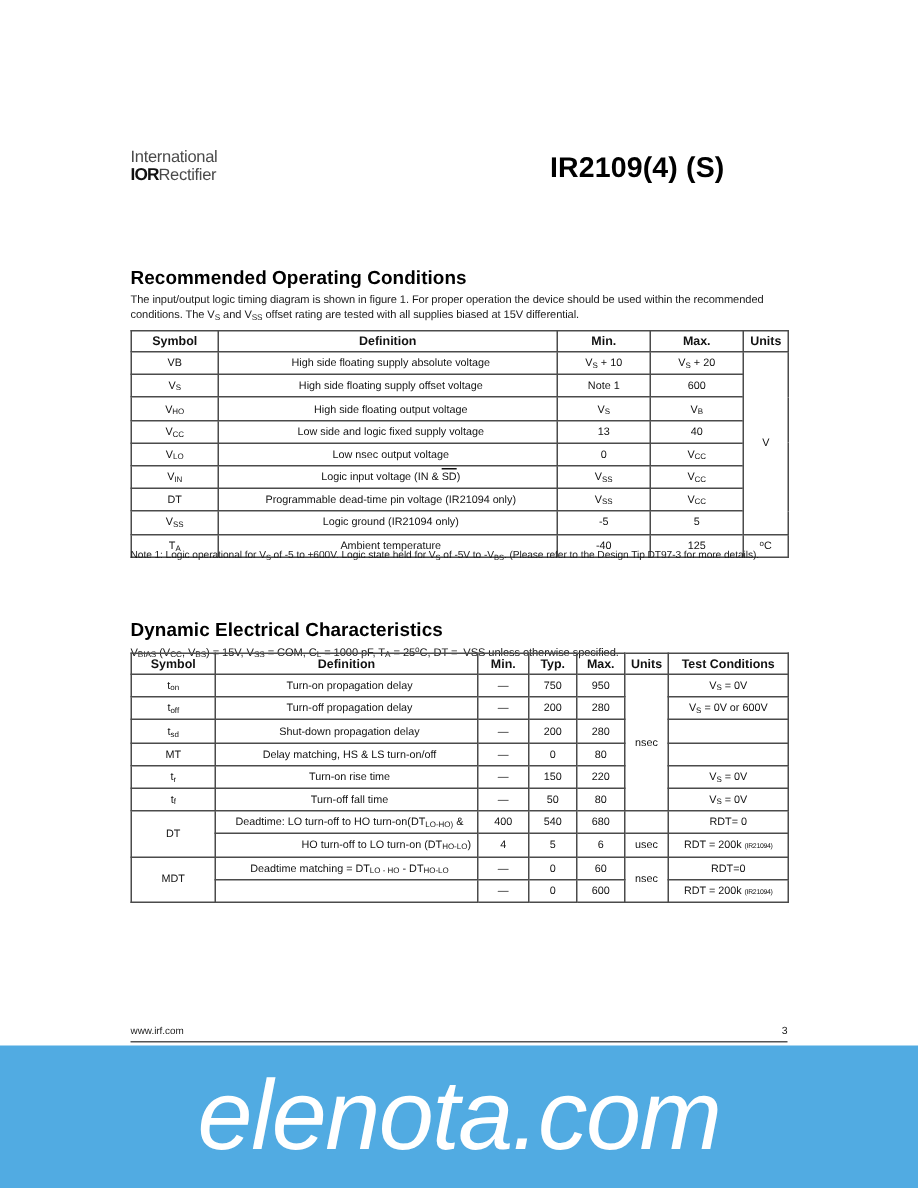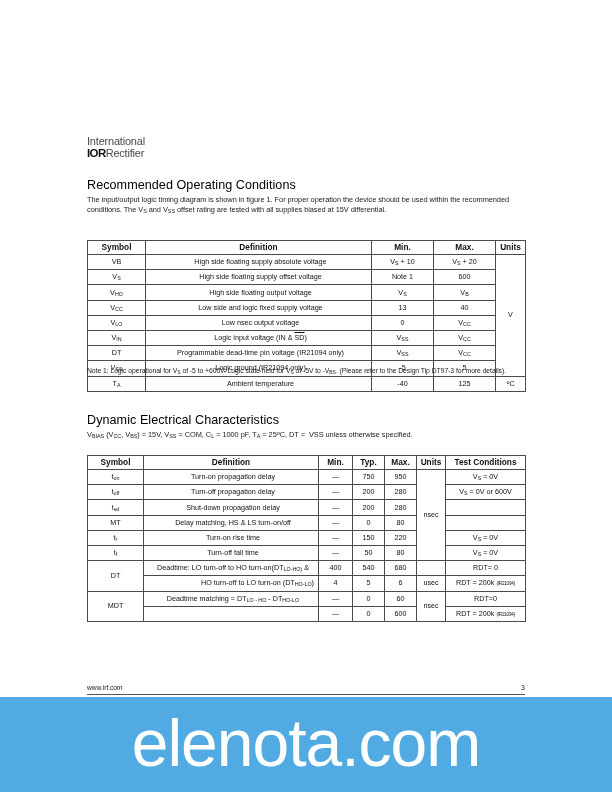--- a/index.html
+++ b/index.html
@@ -18,21 +18,20 @@
     overflow: hidden;
     box-sizing: border-box;
   }
   
   .header {
     position: absolute;
     left: 0;
     top: 100px;
     width: 568px;
     height: 46px;
-    margin-top: 36px;
   }
   .logo {
     position: absolute;
     left: 87px;
     top: 0px;
     width: 110px;
     line-height: 1.05;
     color: #222;
     filter: blur(0.12px);
   }
@@ -59,21 +58,21 @@
     top: 2px;
     font-size: 19px;
     font-weight: bold;
     color: #000;
     letter-spacing: 0.1px;
   }
 
   
   .section-title {
     font-size: 12.6px;
-    font-weight: normal;
+    font-weight: bold;
     color: #000;
     letter-spacing: 0.05px;
   }
   .section-sub {
     font-size: 7.4px;
     color: #1a1a1a;
     line-height: 1.32;
     letter-spacing: -0.05px;
   }
   .sec1 {
@@ -103,21 +102,20 @@
     line-height: 1.34;
     letter-spacing: -0.05px;
   }
 
   
   table.dt {
     border-collapse: collapse;
     table-layout: fixed;
     font-size: 7.2px;
     color: #111;
-    margin-top: 20px;
   }
   table.dt td, table.dt th {
     border: 0.8px solid #4b4b4b;
     padding: 0;
     vertical-align: middle;
     text-align: center;
     font-weight: normal;
     line-height: 1.1;
   }
   table.dt th {
@@ -210,20 +208,21 @@
 </head>
 <body>
 
 <div class="page">
 
   <div class="header">
     <div class="logo">
       <div class="logo-line1">International</div>
       <div class="logo-line2"><span class="logo-ior">IOR</span><span>Rectifier</span></div>
     </div>
+    <div class="part-number">IR2109(4) (S)</div>
   </div>
 
   <div class="sec1">
     <div class="section-title">Recommended Operating Conditions</div>
     <div class="section-sub">
       The input/output logic timing diagram is shown in figure 1. For proper operation the device should be used within the
       recommended conditions. The V<sub>S</sub> and V<sub>SS</sub> offset rating are tested with all supplies biased at 15V differential.
     </div>
   </div>
 
@@ -421,16 +420,16 @@
         <td><span>RDT = 200k</span> <span class="small-note">(IR21094)</span></td>
       </tr>
     </tbody>
   </table>
 
   <div class="footer-url">www.irf.com</div>
   <div class="footer-page">3</div>
   <div class="footer-rule"></div>
 
   <div class="watermark" style="background: rgb(81, 171, 226);">
-    <div class="watermark-text" style="color: rgb(255, 255, 255);">elenota.com</div>
+    <div class="watermark-text" style="color: rgb(255, 255, 255); font-style: italic;">elenota.com</div>
   </div>
 
 </div>
 
 </body></html>

